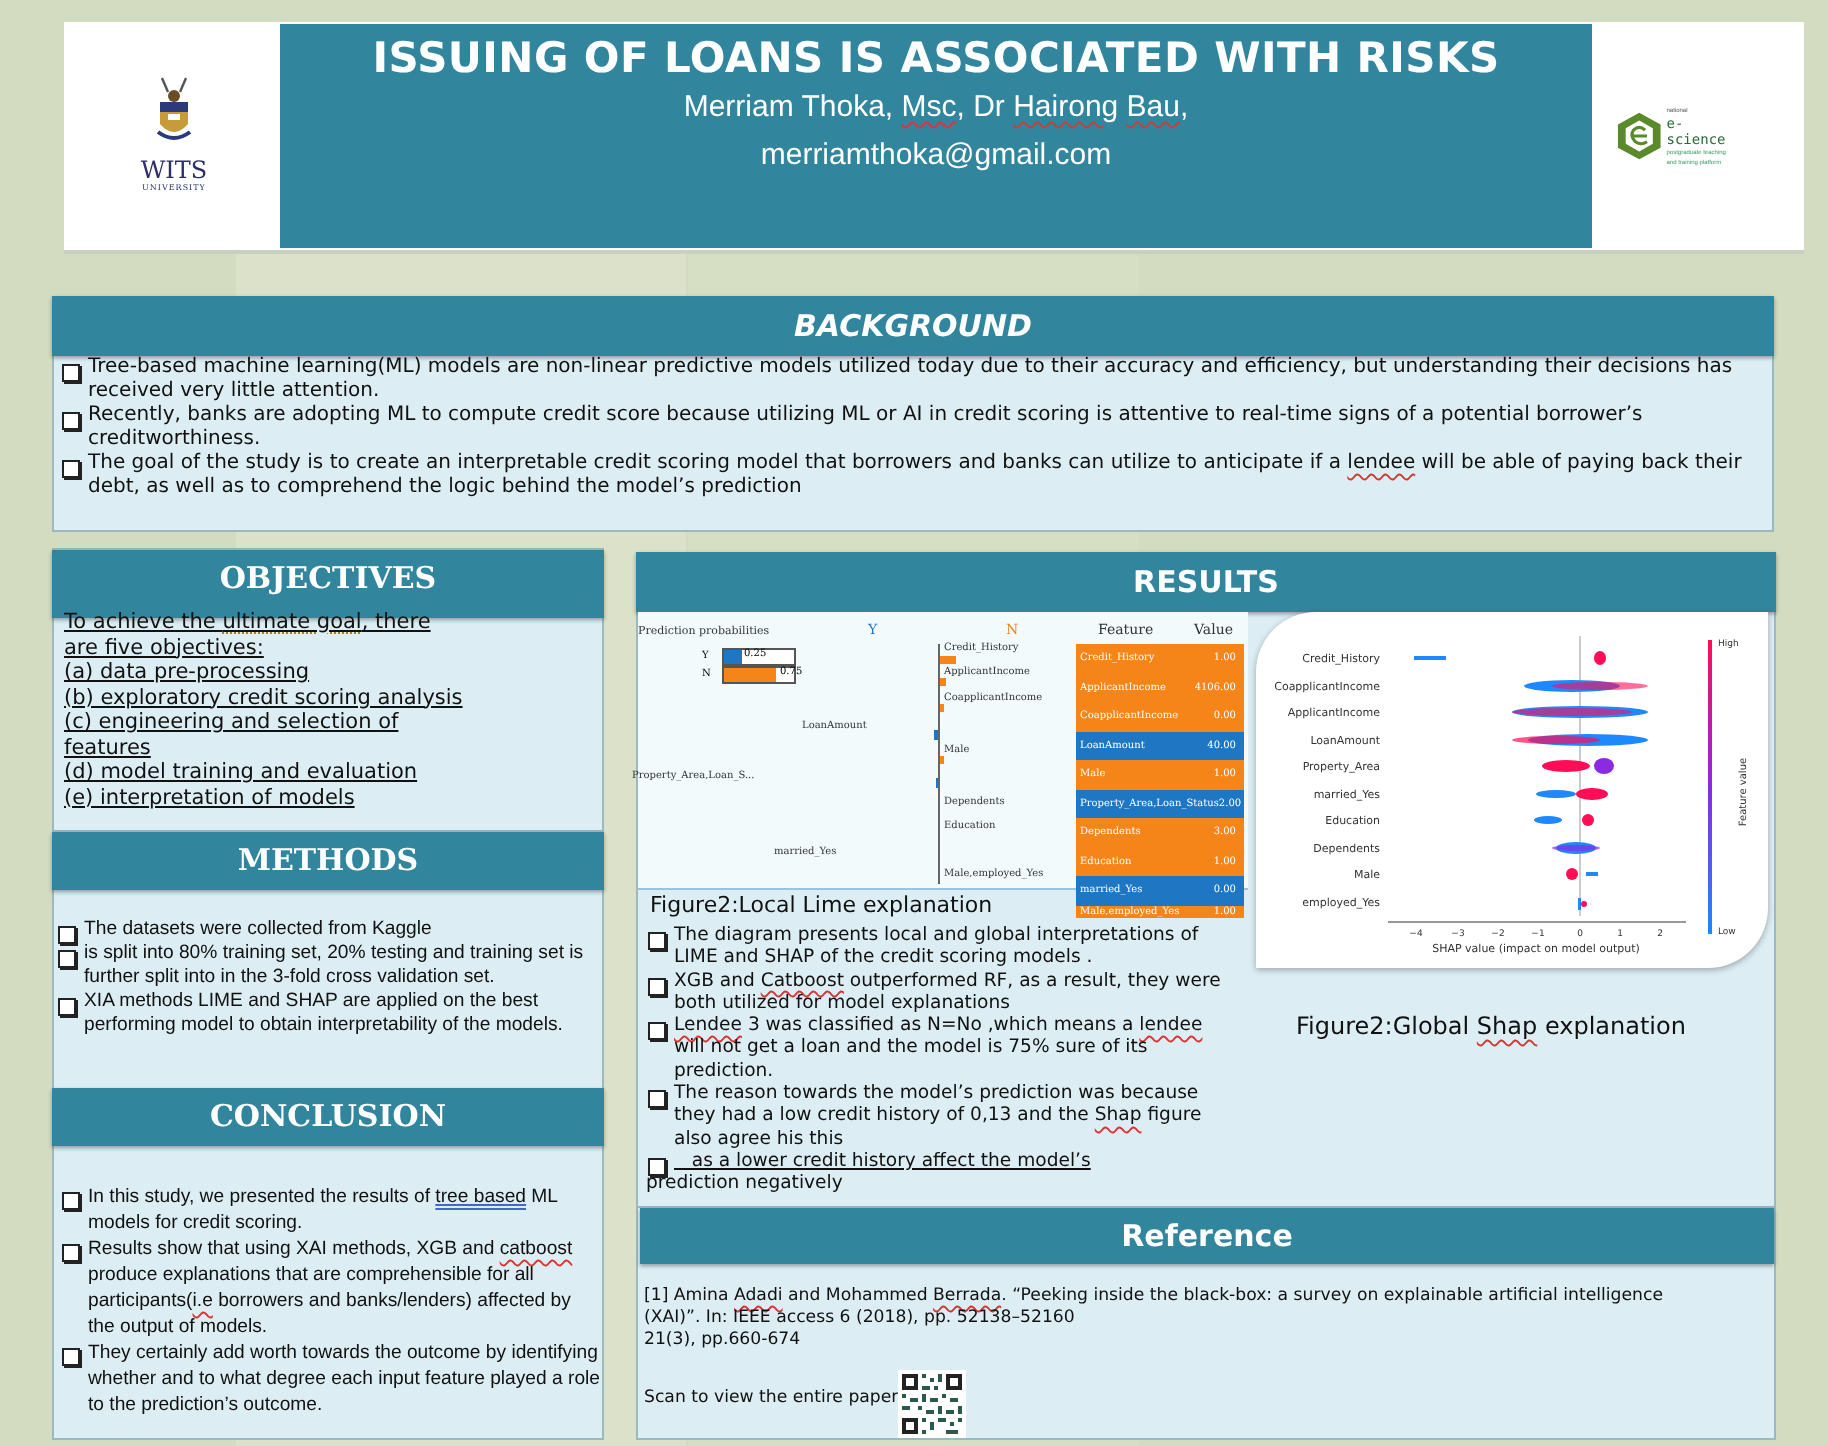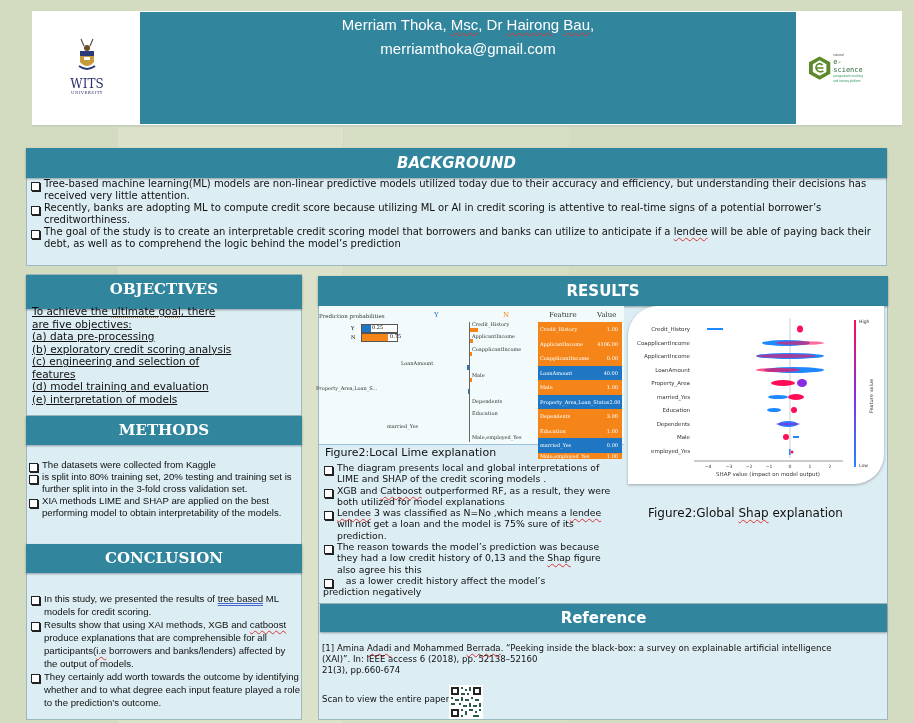--- a/index.html
+++ b/index.html
@@ -52,20 +52,21 @@
     <rect x="4" y="13" width="14" height="5" fill="#2a3a7a"></rect>
     <path d="M4 18 L18 18 L18 24 Q11 32 4 24 Z" fill="#c79a3a"></path>
     <rect x="8" y="19" width="6" height="3" fill="#fff"></rect>
     <path d="M3 28 Q11 34 19 28" stroke="#2a3a7a" stroke-width="2" fill="none"></path>
   </svg>
   <div class="serif" style="font-size:12px;color:#2a2f6a;line-height:12px;">WITS</div>
   <div class="serif" style="font-size:4px;color:#2a2f6a;letter-spacing:0.5px;">UNIVERSITY</div>
 </div>
 
 <div class="abs teal" id="title-band">
+  <div class="t1 sans">ISSUING OF LOANS IS  ASSOCIATED WITH RISKS</div>
   <div class="t2"><span>Merriam Thoka, </span><span class="wavy">Msc</span><span>, Dr </span><span class="wavy">Hairong</span><span> </span><span class="wavy">Bau</span><span>,</span></div>
   <div class="t2">merriamthoka@gmail.com</div>
 </div>
 
 <div class="abs" style="left:808px;top:50px;width:62px;height:36px;display:flex;align-items:center;">
   <svg width="24" height="26" viewBox="0 0 24 26">
     <polygon points="12,1 23,7 23,19 12,25 1,19 1,7" fill="#5a8a2a"></polygon>
     <polygon points="12,5 19,9 19,17 12,21 5,17 5,9" fill="#fff"></polygon>
     <path d="M15 10 Q12 7 9 10 Q7 13 10 16 Q13 18 16 16 M9 13 L16 13" stroke="#5a8a2a" stroke-width="1.6" fill="none"></path>
   </svg>
@@ -269,21 +270,21 @@
 </div>
 
 <div class="abs sans" style="left:325px;top:446px;font-size:11px;color:#111;">Figure2:Local Lime explanation</div>
 <div class="abs sans" style="left:648px;top:506px;font-size:12px;color:#111;"><span>Figure2:Global </span><span class="wavy">Shap</span><span> explanation</span></div>
 <div class="abs sans" style="left:323px;top:462px;width:296px;font-size:9.3px;line-height:11.3px;color:#111;">
   <ul class="box">
     <li>The diagram presents local and global  interpretations of LIME and SHAP of the credit scoring models .</li>
     <li><span>XGB and </span><span class="wavy">Catboost</span><span> outperformed RF, as a result, they were both utilized for model explanations</span></li>
     <li><span class="wavy">Lendee</span><span> 3 was classified as N=No ,which means a </span><span class="wavy">lendee</span><span> will not get a loan and the model is 75% sure of its prediction.</span></li>
     <li><span>The reason towards the model’s prediction was because they had a low credit history of   0,13 and the </span><span class="wavy">Shap</span><span> figure also agree his this</span></li>
-    <li style="white-space:pre;">   as a lower credit history affect the model’s</li>
+    <li style="white-space:pre;text-decoration:underline;">   as a lower credit history affect the model’s</li>
   </ul>
   <div>prediction negatively</div>
 </div>
 
 <div class="abs panel" style="left:318px;top:603px;width:570px;height:117px;"></div>
 <div class="hdr sans" style="left:320px;top:604px;width:567px;height:28px;line-height:28px;font-size:15px;">Reference</div>
 <div class="abs sans" style="left:322px;top:643px;width:520px;font-size:8.6px;line-height:11px;color:#111;">
   <div><span>[1] Amina </span><span class="wavy">Adadi</span><span> and Mohammed </span><span class="wavy">Berrada</span><span>. “Peeking inside the black-box: a survey on explainable artificial intelligence (XAI)”. In: IEEE access 6 (2018), pp. 52138–52160</span></div>
   <div>21(3), pp.660-674</div>
 </div>

